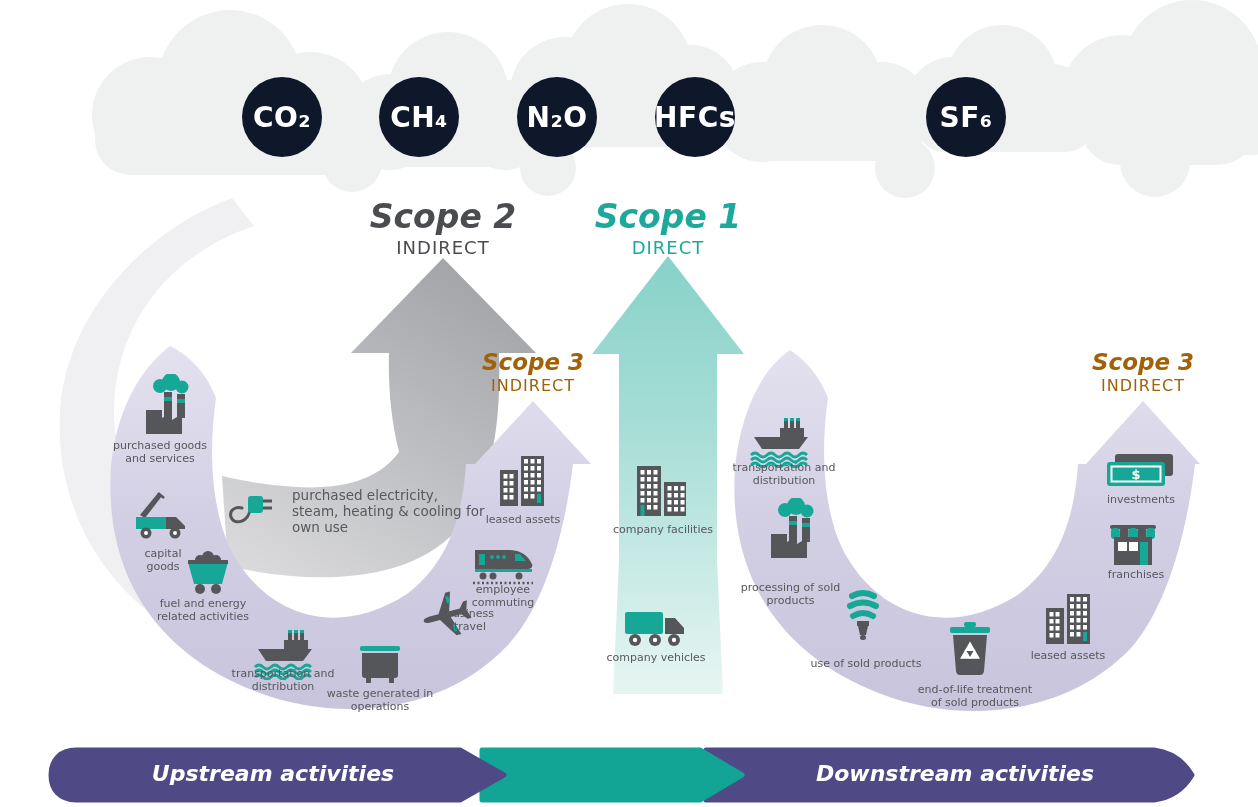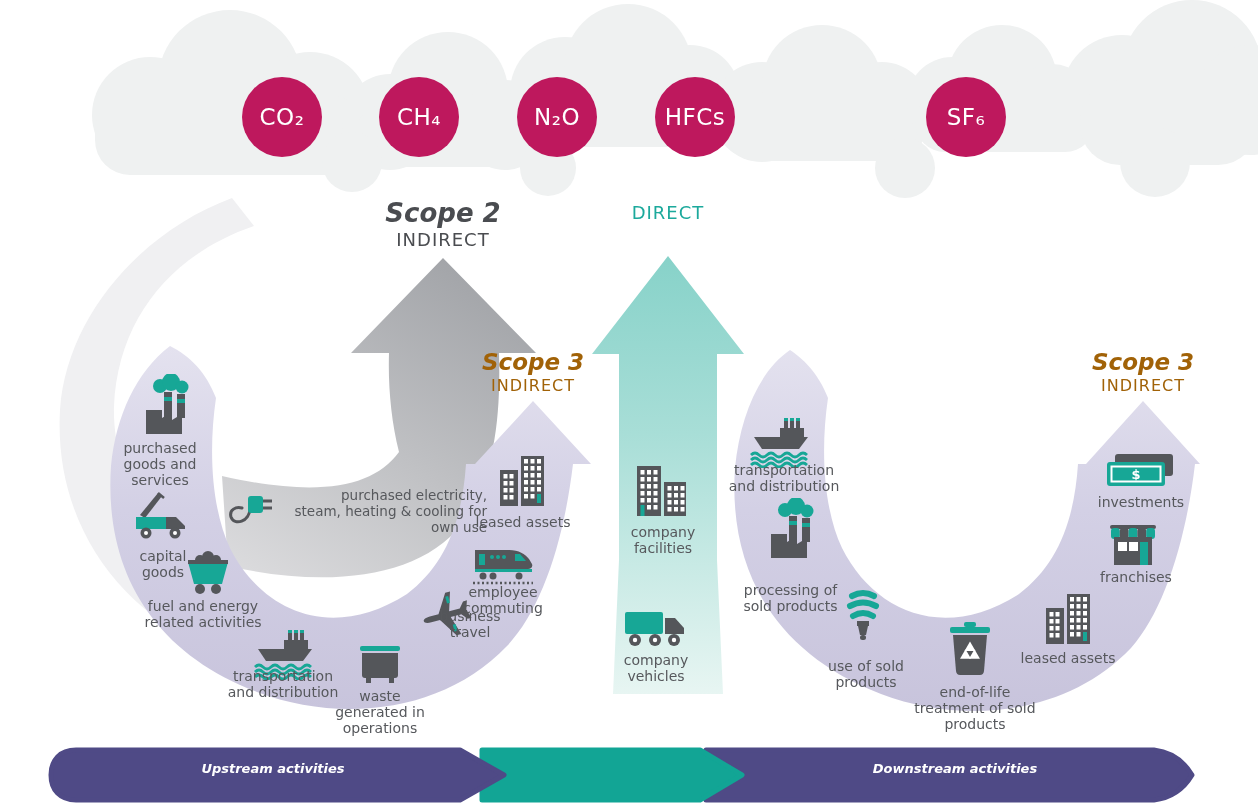--- a/index.html
+++ b/index.html
@@ -1,33 +1,33 @@
 <!DOCTYPE html>
 <html><head>
 <meta charset="utf-8">
 <style>
   html,body{margin:0;padding:0;background:#fff;}
   .canvas{position:relative;width:1258px;height:807px;background:#fff;overflow:hidden;
           font-family:"DejaVu Sans",sans-serif;}
   .bg{position:absolute;left:0;top:0;}
   .gas{position:absolute;top:77px;width:80px;height:80px;border-radius:50%;
-       background:#be185d;color:#fff;display:flex;align-items:center;justify-content:center;
-       font-size:23px;font-weight:normal;letter-spacing:.5px;}
+       background:#0f172a;color:#fff;display:flex;align-items:center;justify-content:center;
+       font-size:28px;font-weight:bold;letter-spacing:.5px;}
   .scope{position:absolute;width:200px;text-align:center;}
-  .scope .t{font-size:26px;font-weight:bold;font-style:italic;line-height:1.05;}
+  .scope .t{font-size:33px;font-weight:bold;font-style:italic;line-height:1.05;}
   .scope .s{font-size:18px;font-weight:normal;letter-spacing:1px;margin-top:2px;}
   .scope.small .t{font-size:23px;}
   .scope.small .s{font-size:16px;}
   .c-gray{color:#4a4c50;}
   .c-teal{color:#1ca99c;}
   .c-purple{color:#a16207;}
-  .lbl{position:absolute;font-size:14px;line-height:1.16;color:#56585c;text-align:center;}
-  .note{position:absolute;font-size:13.5px;line-height:1.2;color:#56585c;text-align:right;}
+  .lbl{position:absolute;font-size:11px;line-height:1.16;color:#56585c;text-align:center;}
+  .note{position:absolute;font-size:13.5px;line-height:1.2;color:#56585c;text-align:left;}
   .icon{position:absolute;}
-  .bannerlbl{position:absolute;color:#fff;font-size:13px;font-weight:bold;font-style:italic;
+  .bannerlbl{position:absolute;color:#fff;font-size:22px;font-weight:bold;font-style:italic;
              text-align:center;height:30px;}
   .item{display:contents;}
 </style>
 </head>
 <body>
 
 <div class="canvas">
 
   
   <svg class="bg" width="1258" height="807" viewBox="0 0 1258 807">
@@ -125,20 +125,21 @@
   <div class="gas" style="left:926px">
       <span>SF₆</span>
     </div>
 
   
   <div class="scope c-gray" style="left:343px;top:200px">
     <div class="t">Scope 2</div>
     <div class="s">INDIRECT</div>
   </div>
   <div class="scope c-teal" style="left:568px;top:200px">
+    <div class="t">Scope 1</div>
     <div class="s">DIRECT</div>
   </div>
   <div class="scope small c-purple" style="left:433px;top:350px">
     <div class="t">Scope 3</div>
     <div class="s">INDIRECT</div>
   </div>
   <div class="scope small c-purple" style="left:1043px;top:350px">
     <div class="t">Scope 3</div>
     <div class="s">INDIRECT</div>
   </div>

